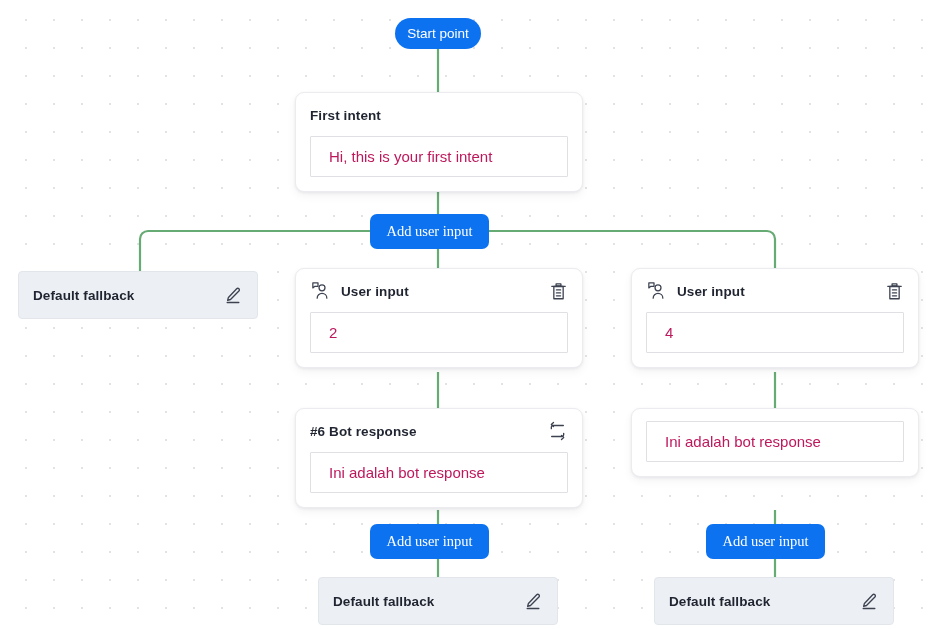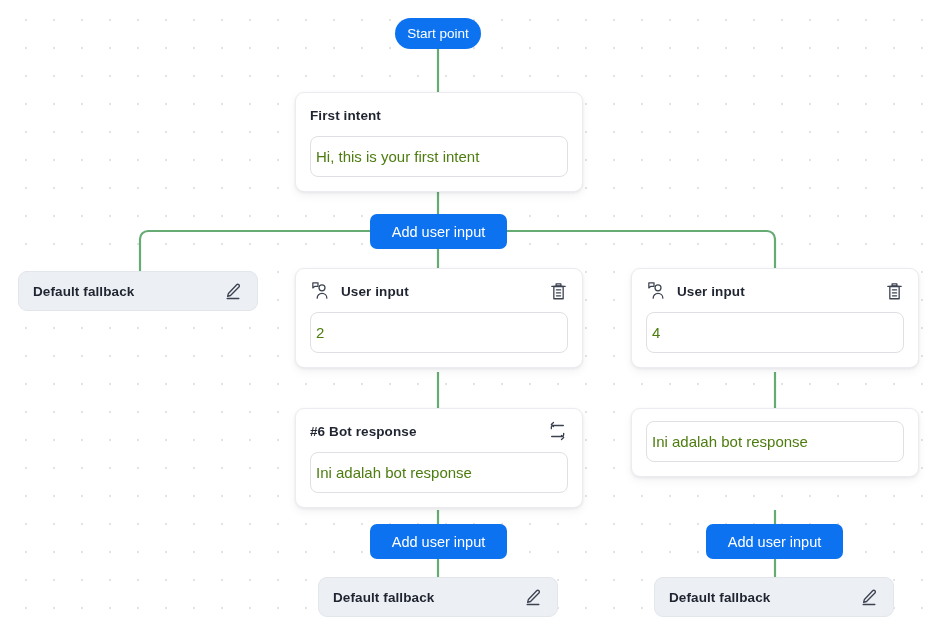--- a/index.html
+++ b/index.html
@@ -50,23 +50,24 @@
     cursor: pointer;
     white-space: nowrap;
     font-family: "Liberation Sans", sans-serif;
   }
   .pill-start {
     width: 86px; height: 31px;
     border-radius: 16px;
     font-size: 13.5px;
   }
   .pill-add {
-    width: 137px; height: 35px;
+    width: 119px; height: 35px;
     border-radius: 7px;
     font-size: 14.5px;
+    font-family: Liberation Serif, serif;
   }
 
   
   .card {
     background: #ffffff;
     border: 1px solid #ececf0;
     border-radius: 9px;
     box-shadow: 0 1px 3px rgba(17,24,39,.07), 0 4px 10px rgba(17,24,39,.05);
     padding: 12px 14px 14px 14px;
   }
@@ -81,37 +82,37 @@
     font-weight: bold;
     color: #1f2430;
     letter-spacing: .1px;
   }
   .card-head .lead-icon { margin-right: 9px; display: flex; align-items: center; }
   .card-head .spacer { flex: 1 1 auto; }
   .card-head .act-icon { display: flex; align-items: center; cursor: pointer; }
 
   .field {
     border: 1px solid #e0e0e4;
-    border-radius: 8px;
+    border-radius: 1px;
     height: 41px;
     display: flex;
     align-items: center;
-    padding: 0 5px;
+    padding: 0 18px;
     font-size: 15px;
-    color: #4d7c0f;
+    color: #be185d;
     background: #fff;
     cursor: text;
   }
 
   
   .fallback {
     background: #eceff3;
     border: 1px solid #e2e6ea;
-    border-radius: 9px;
-    height: 40px;
+    border-radius: 4px;
+    height: 48px;
     display: flex;
     align-items: center;
     padding: 0 14px;
     cursor: pointer;
   }
   .fallback .fb-label {
     font-size: 13.5px;
     font-weight: bold;
     color: #1f2430;
     letter-spacing: .1px;

